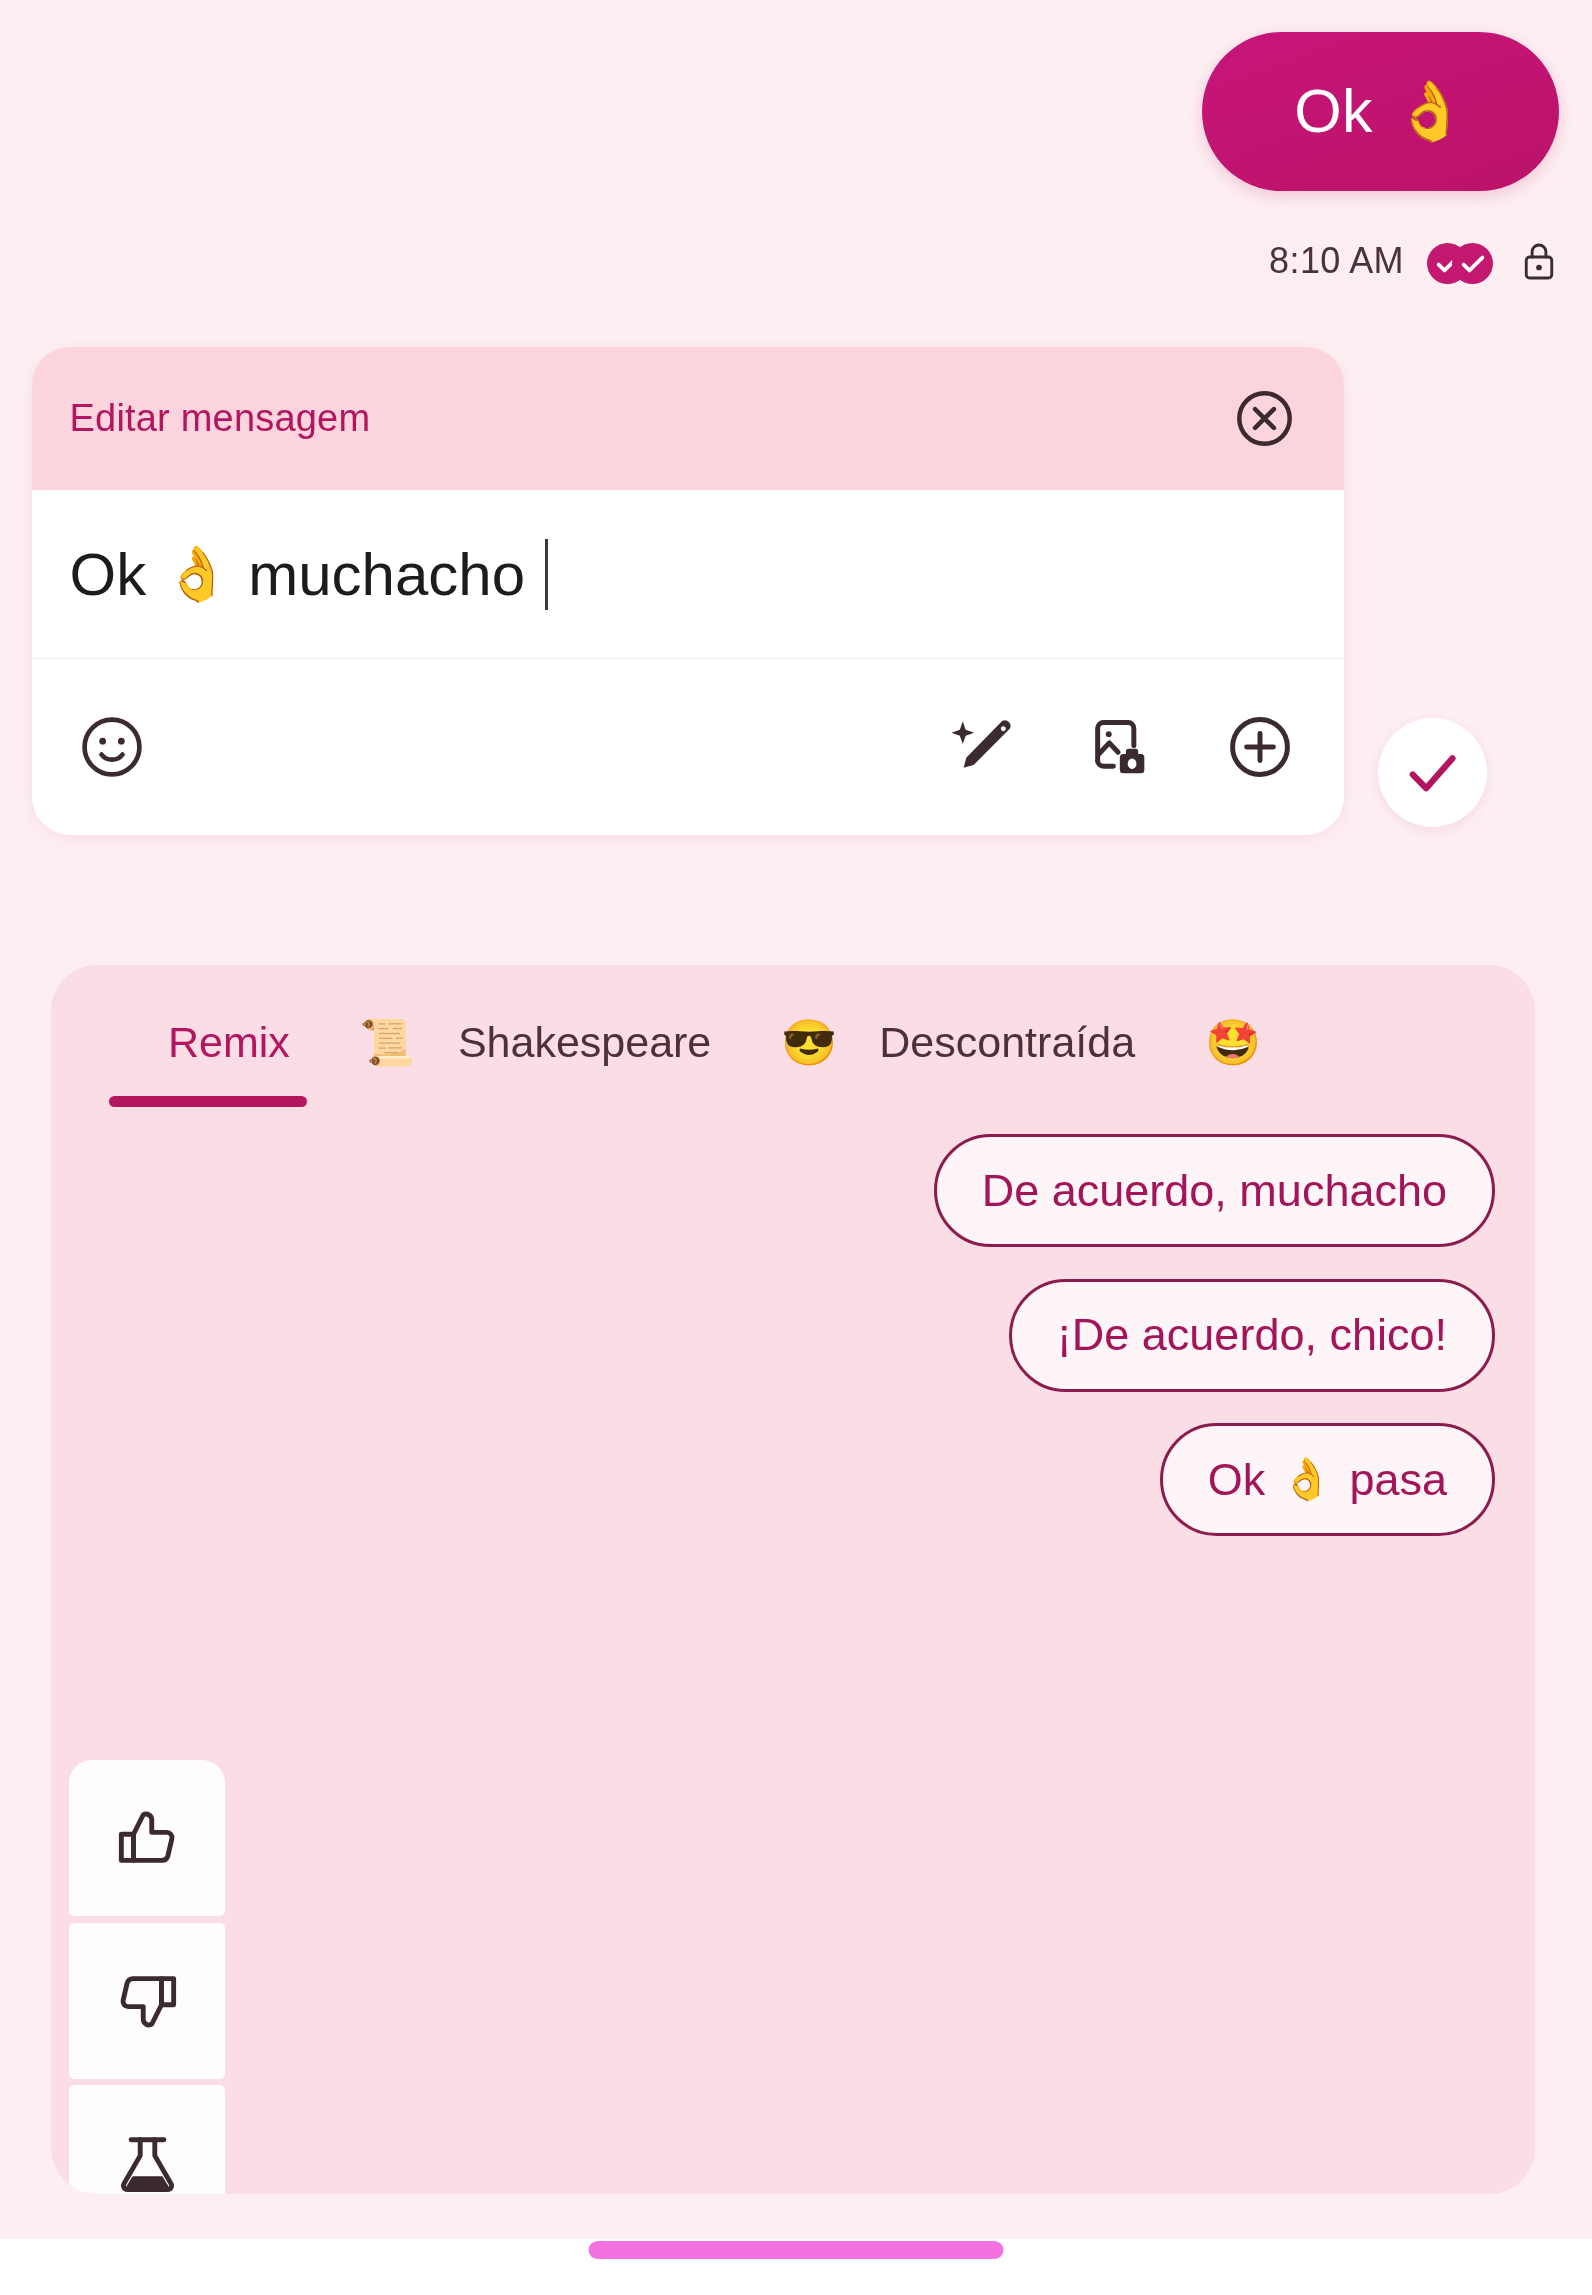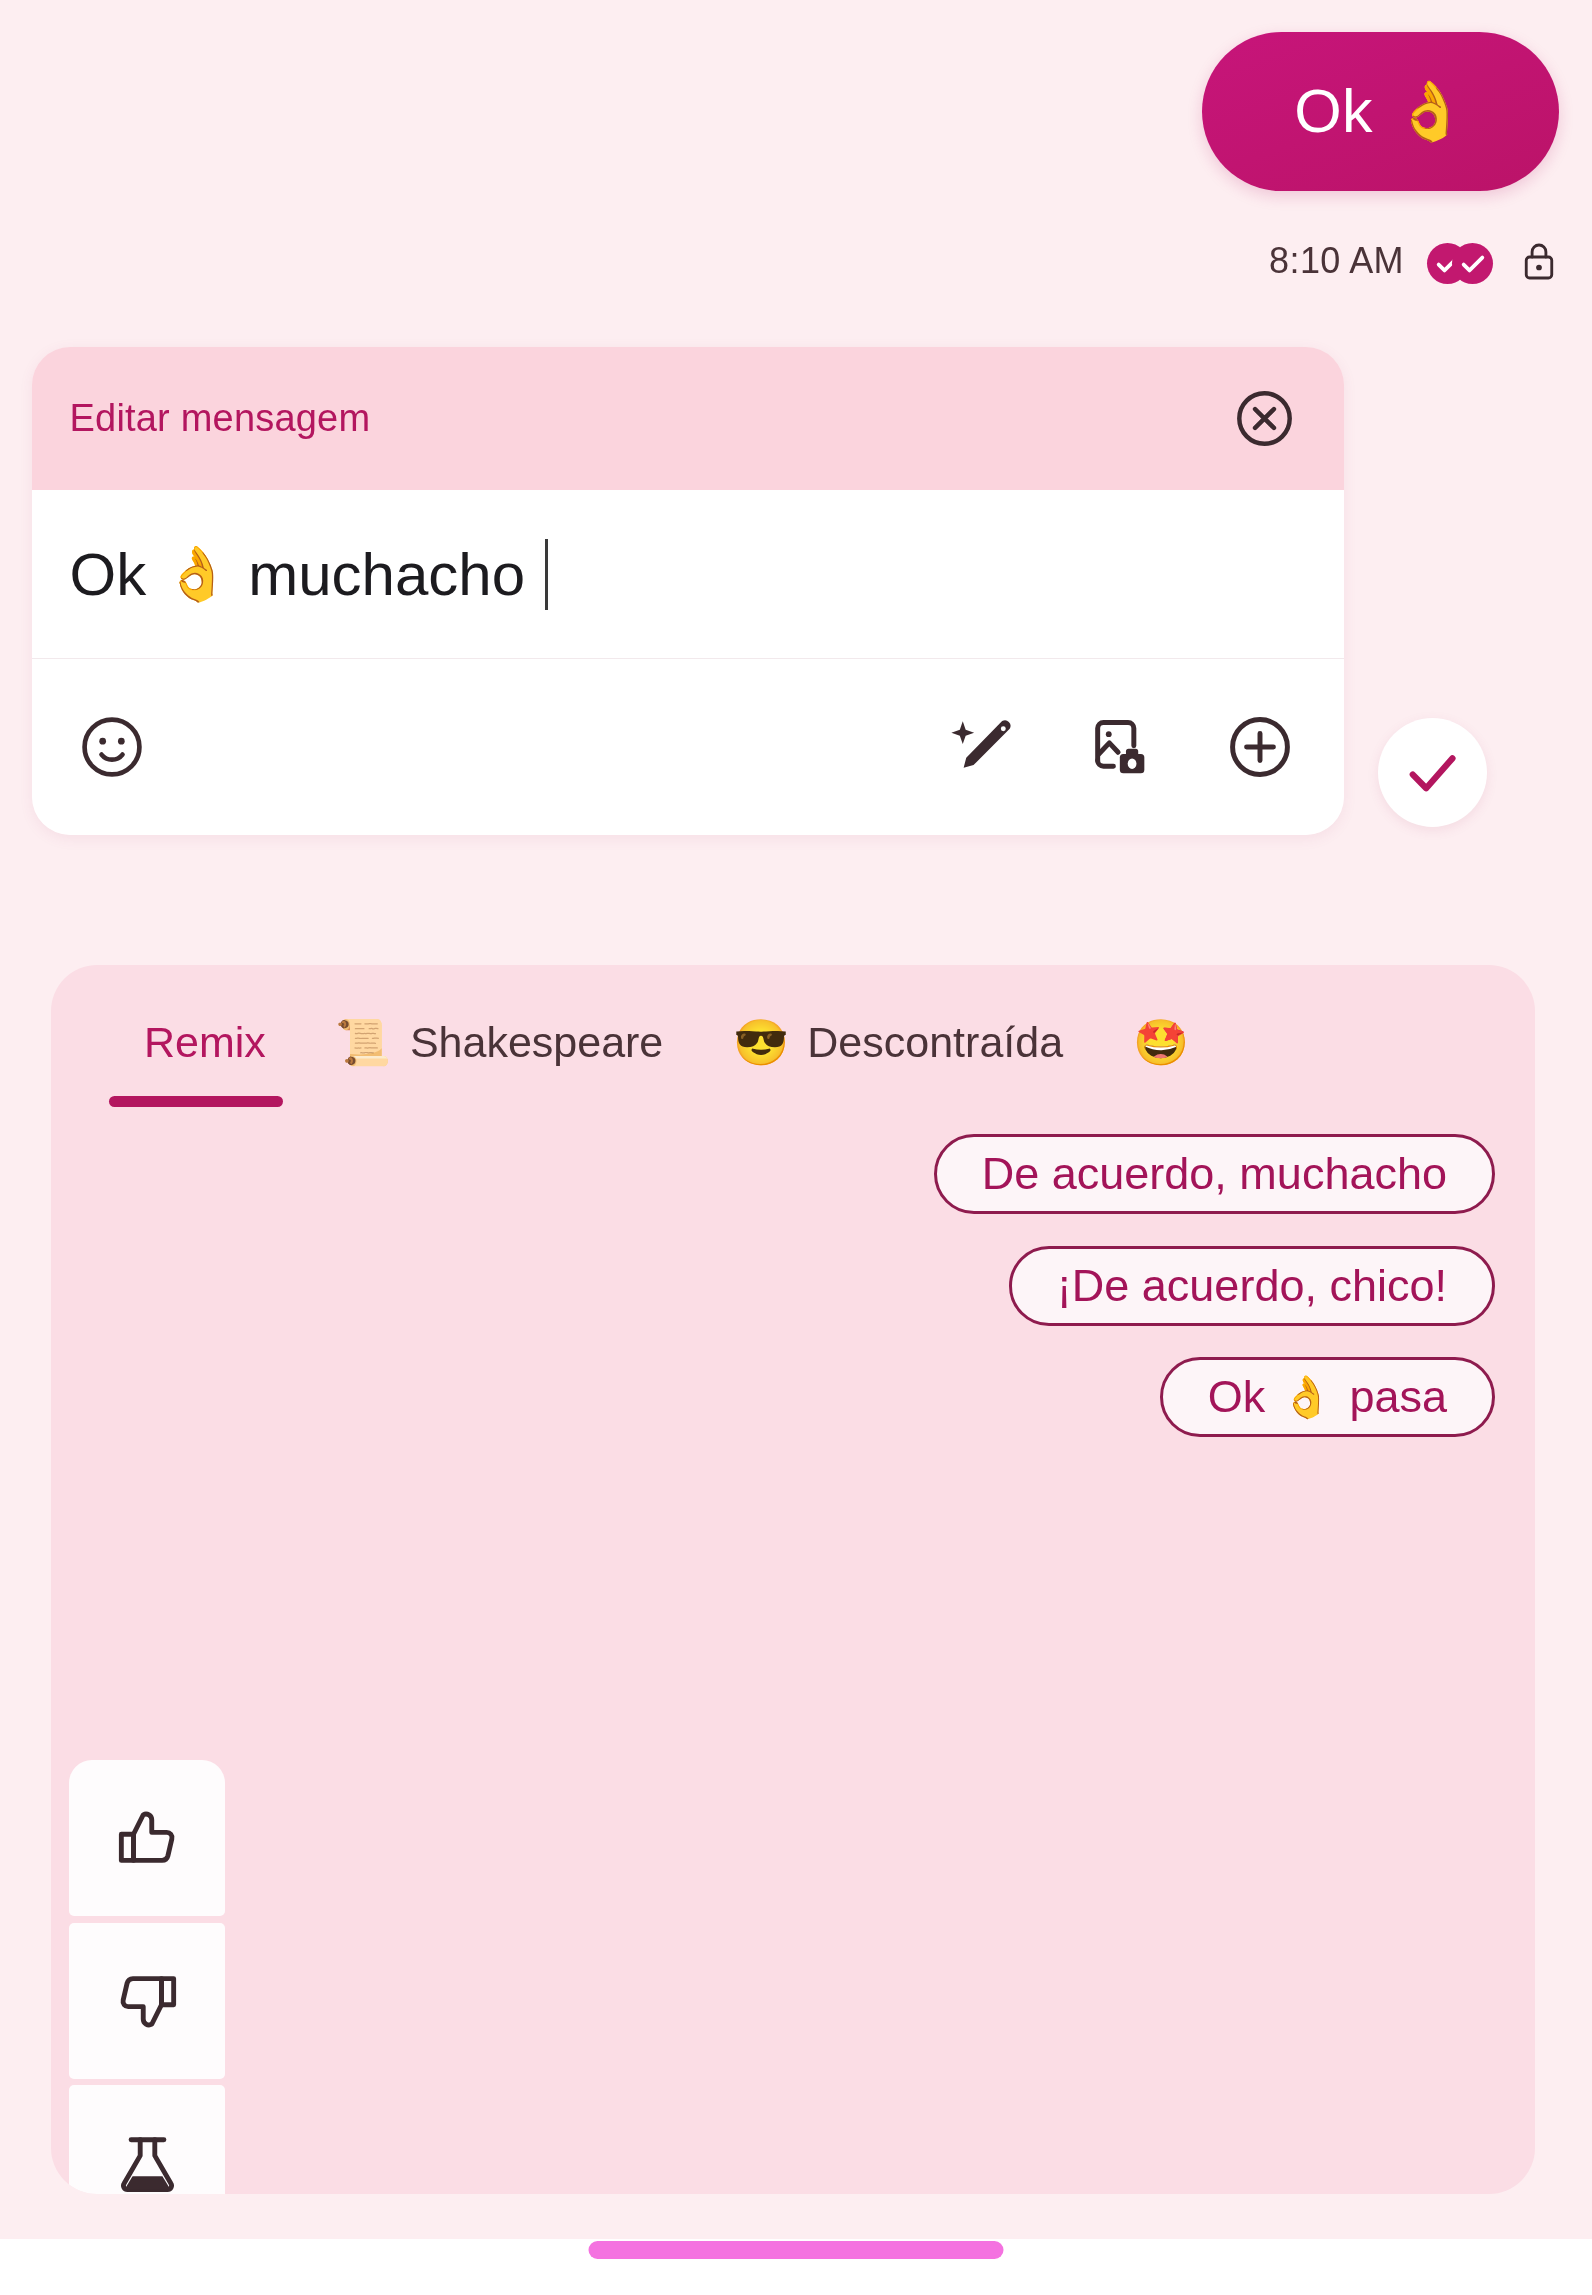--- a/index.html
+++ b/index.html
@@ -200,20 +200,21 @@
     padding: 0 35px;
     cursor: pointer;
     flex: none;
     position: relative;
   }
   .tab .tab-emoji { font-size: 45px; line-height: 1; }
   .tab .tab-label {
     font-size: 43px;
     color: #4a3338;
     white-space: nowrap;
+    margin-left: 24px;
   }
   .tab.active .tab-label { color: #b3165f; }
   .tab.active::after {
     content: "";
     position: absolute;
     left: 18px; right: 18px;
     bottom: 11.6px;
     height: 11.6px;
     border-radius: 6.6px;
     background: #b3165f;
@@ -253,21 +254,21 @@
     width: 1178px;
     display: flex;
     flex-direction: column;
     align-items: flex-end;
     gap: 31.5px;
   }
   .chip {
     border: 3.3px solid #8e1b4e;
     background: #fdf5f8;
     border-radius: 58px;
-    height: 80px;
+    height: 113px;
     padding: 0 45px;
     display: flex;
     align-items: center;
     justify-content: center;
     gap: 16.6px;
     cursor: pointer;
   }
   .chip .chip-text {
     font-size: 45px;
     color: #a31459;

